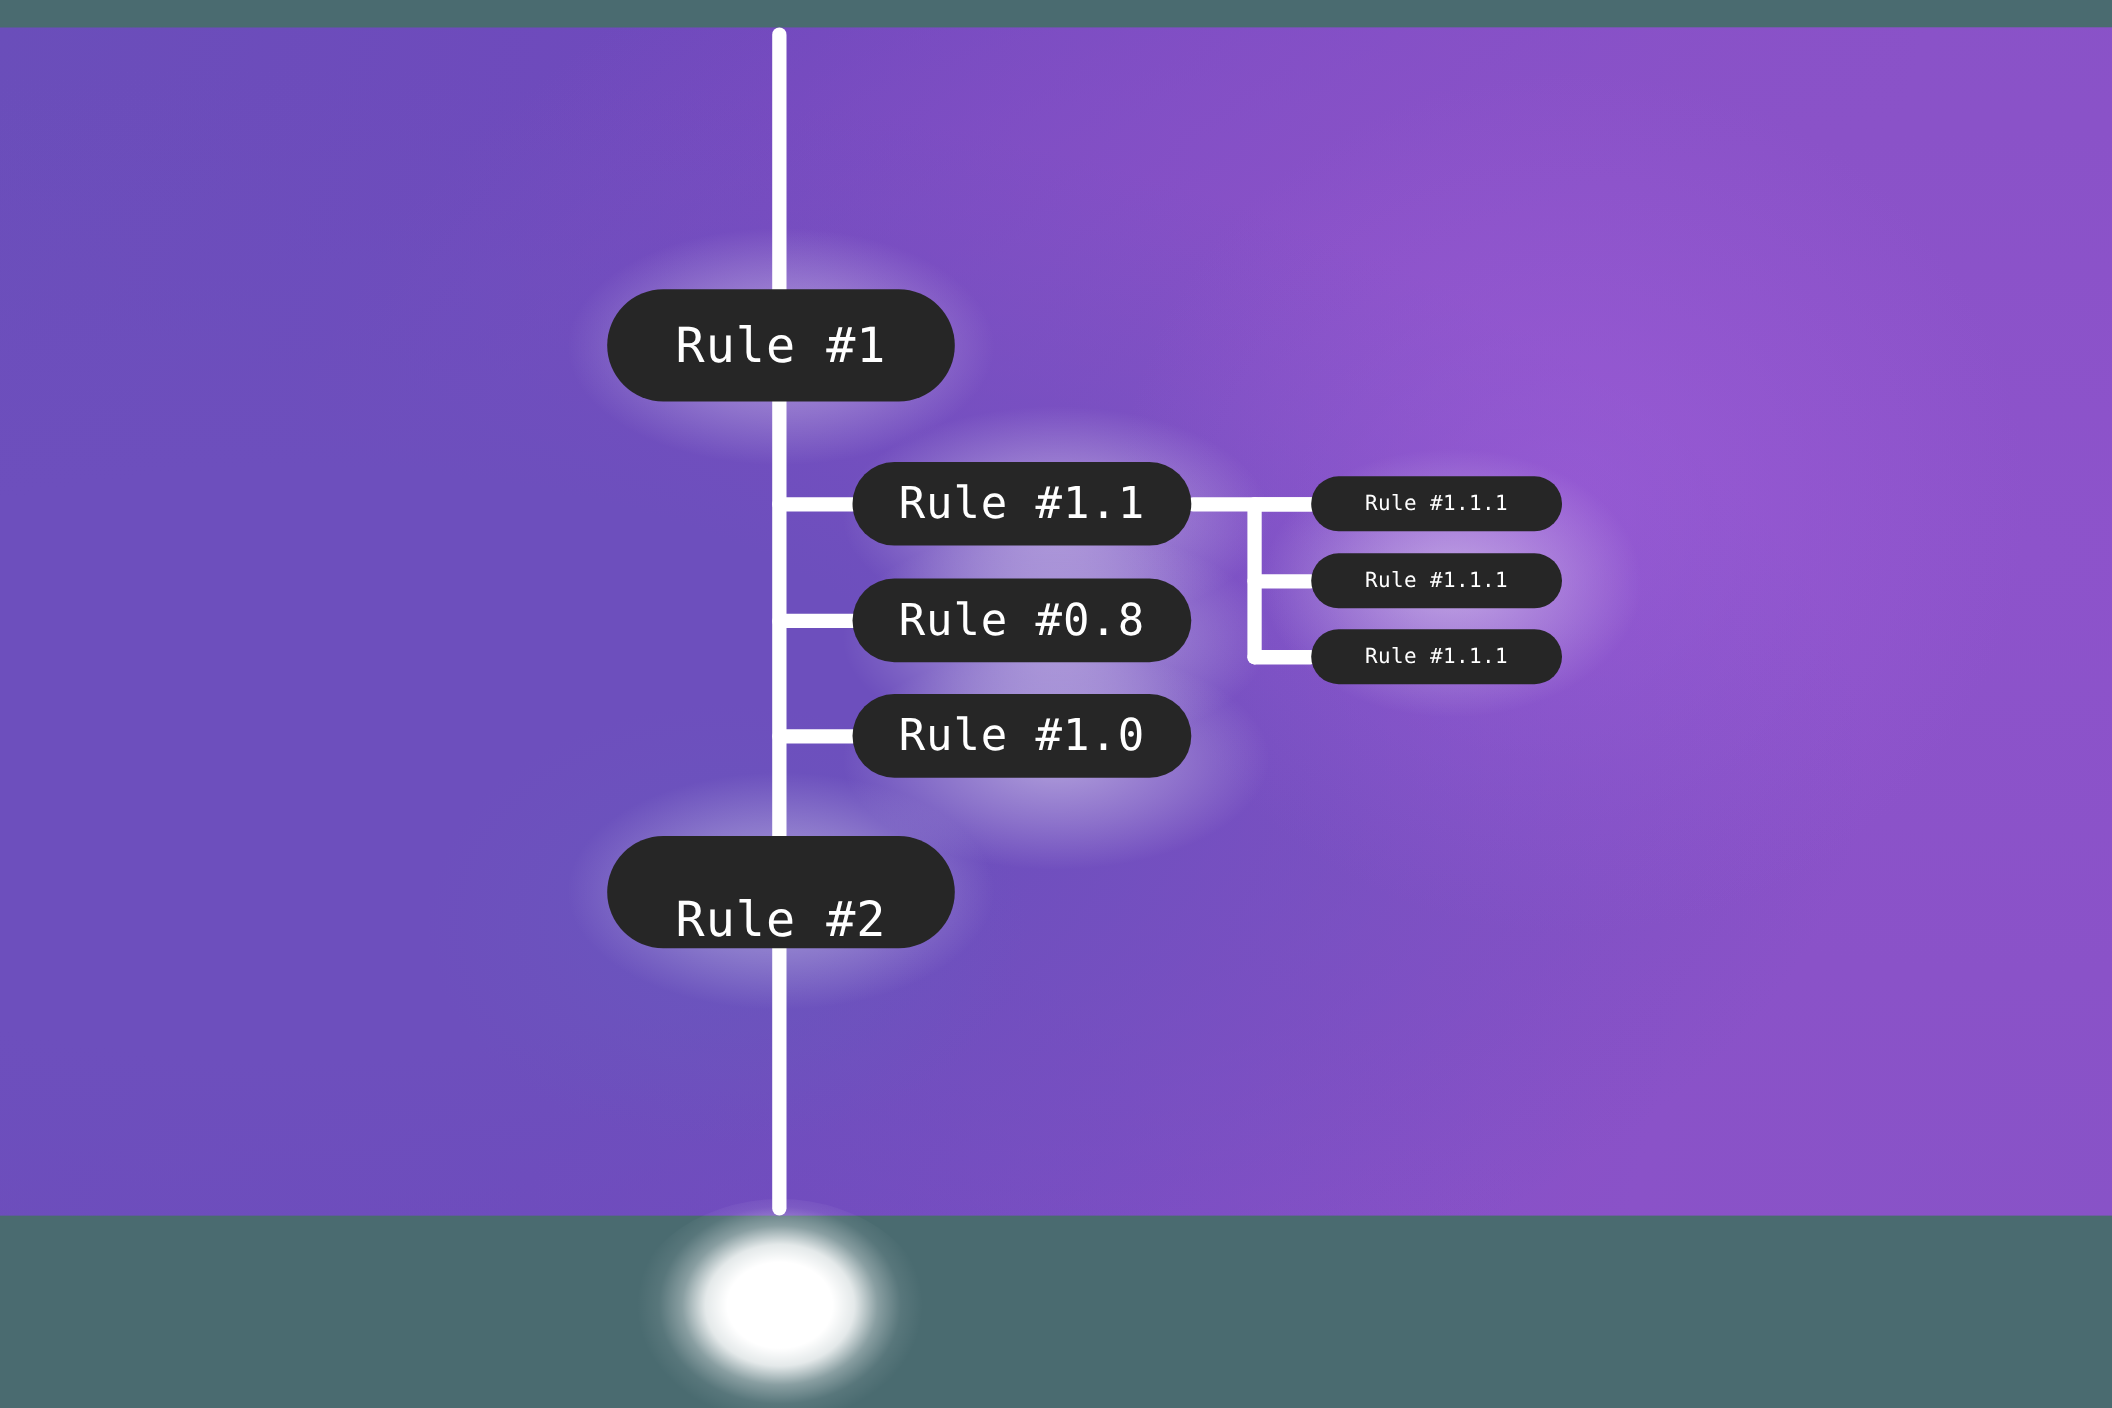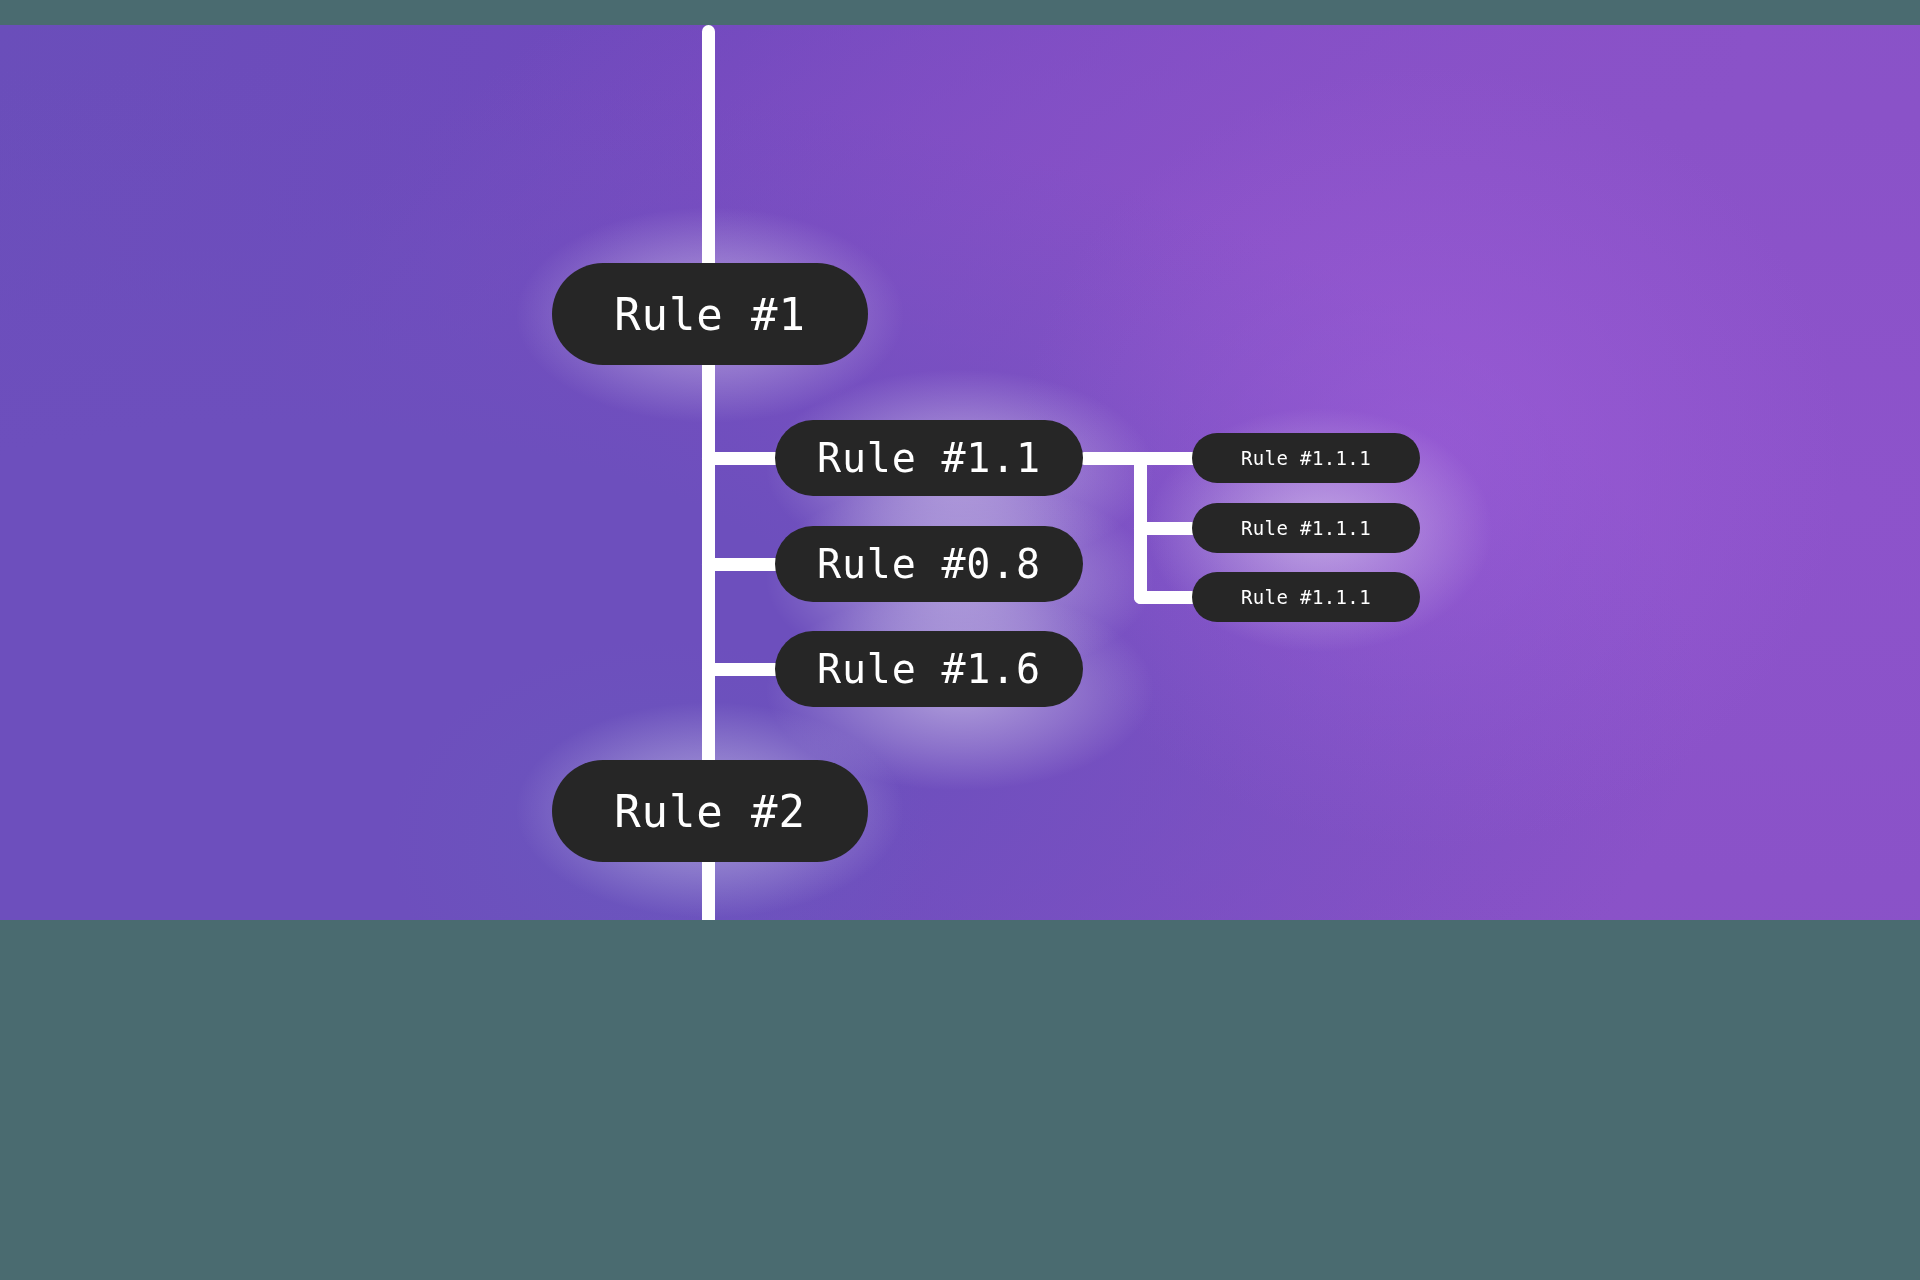--- a/index.html
+++ b/index.html
@@ -2,21 +2,21 @@
 <html><head>
 <meta charset="utf-8">
 <title>Rule Tree Diagram</title>
 <style>
   html,body{margin:0;padding:0;}
   body{
     width:1920px;height:1280px;overflow:hidden;
     background:#4a6b70;
     font-family:"DejaVu Sans Mono","Liberation Mono",monospace;
   }
-  #stage{position:relative;width:1920px;height:920px;overflow:hidden;}
+  #stage{position:relative;width:1920px;height:1280px;overflow:hidden;}
 
   
   .band{position:absolute;left:0;width:1920px;background:#4a6b70;}
   .band-top{top:0;height:25px;}
   .band-bottom{top:1105px;height:175px;}
 
   
   .canvas{
     position:absolute;left:0;top:25px;width:1920px;height:1080px;
     background:
@@ -108,34 +108,34 @@
 
   <div class="node mid" style="left:775px;top:420px;width:308px;justify-content:center;">
     <span>Rule #1.1</span>
   </div>
 
   <div class="node mid" style="left:775px;top:526px;width:308px;">
     <span>Rule #0.8</span>
   </div>
 
   <div class="node mid" style="left:775px;top:631px;width:308px;">
-    <span>Rule #1.6</span>
+    <span>Rule #1.0</span>
   </div>
 
   <div class="node small" style="left:1192px;top:433px;width:228px;">
     <span>Rule #1.1.1</span>
   </div>
 
   <div class="node small" style="left:1192px;top:503px;width:228px;">
     <span>Rule #1.1.1</span>
   </div>
 
   <div class="node small" style="left:1192px;top:572px;width:228px;">
     <span>Rule #1.1.1</span>
   </div>
 
-  <div class="node big" style="left:552px;top:760px;width:316px;">
+  <div class="node big" style="left:552px;top:760px;width:316px;align-items:flex-end;">
     <span>Rule #2</span>
   </div>
 
   <div class="blob" style="left:568px;top:1090px;width:282px;height:230px;"></div>
 
 </div>
 
 </body></html>

